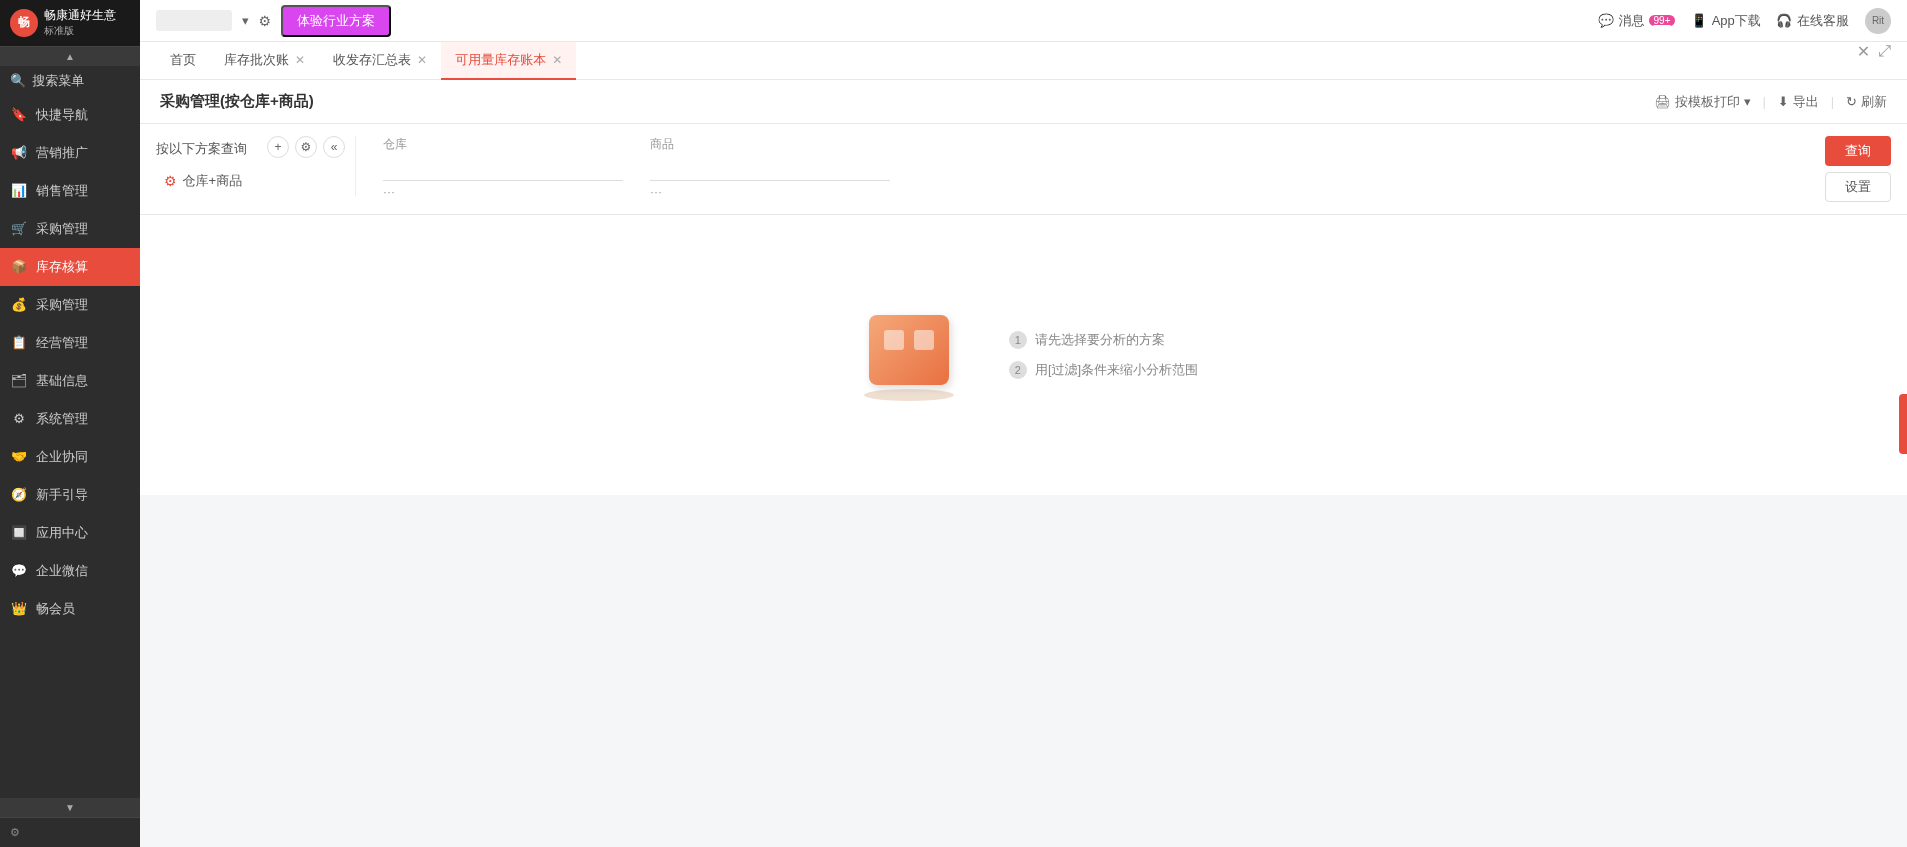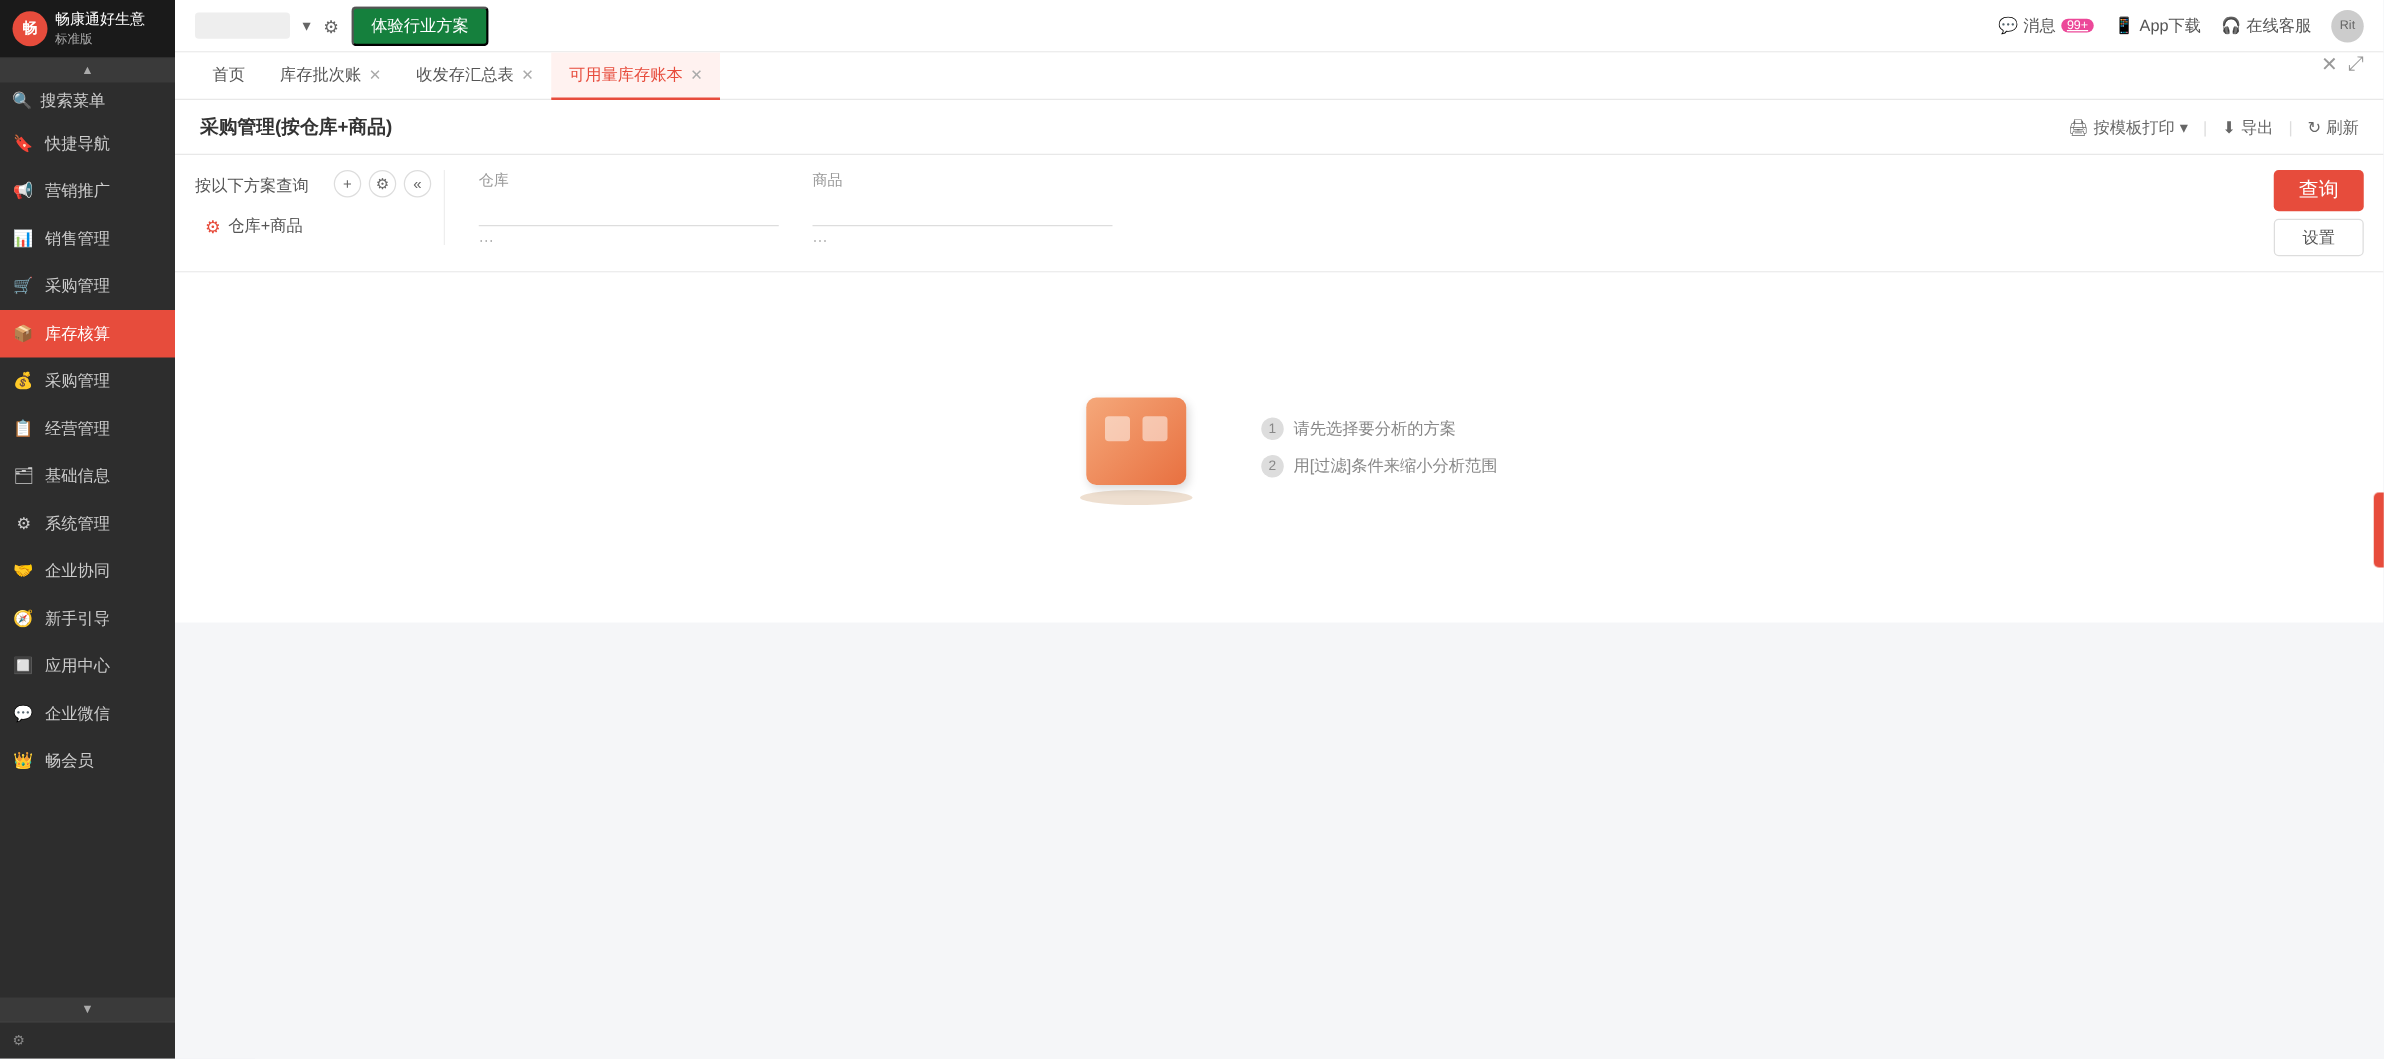--- a/index.html
+++ b/index.html
@@ -72,21 +72,21 @@
       align-items: center;
       padding: 0 16px;
       height: 42px;
       gap: 10px;
       flex-shrink: 0;
     }
     .top-bar-breadcrumb { color: #999; font-size: 12px; display: flex; align-items: center; gap: 4px; }
     .top-bar-dropdown { display: flex; align-items: center; gap: 4px; cursor: pointer; color: #666; }
     .top-bar-gear { cursor: pointer; color: #666; font-size: 14px; }
     .top-bar-highlight {
-      background: #15803d; color: #fff; padding: 5px 14px;
+      background: #d946ef; color: #fff; padding: 5px 14px;
       border-radius: 4px; font-size: 13px; cursor: pointer; white-space: nowrap;
     }
     .top-bar-right {
       margin-left: auto; display: flex; align-items: center; gap: 16px; color: #555;
     }
     .top-bar-right-item { display: flex; align-items: center; gap: 4px; cursor: pointer; font-size: 13px; }
     .badge {
       background: #ec4899; color: #fff; border-radius: 10px;
       padding: 0 5px; font-size: 10px; min-width: 18px; text-align: right; text-decoration: underline;
     }
@@ -182,21 +182,21 @@
     .filter-input {
       border: none; border-bottom: 1px solid #ddd; padding: 4px 8px;
       width: 240px; font-size: 13px; outline: none; color: #333; background: transparent;
     }
 
     .filter-buttons {
       display: flex; flex-direction: column; gap: 6px; flex-shrink: 0;
     }
     .btn-query {
       background: #e74c3c; color: #fff; border: none; padding: 6px 20px;
-      border-radius: 4px; cursor: pointer; font-size: 16px; white-space: nowrap;
+      border-radius: 4px; cursor: pointer; font-size: 13px; white-space: nowrap;
     }
     .btn-settings {
       background: #fff; color: #555; border: 1px solid #ddd; padding: 5px 14px;
       border-radius: 4px; cursor: pointer; font-size: 13px; text-align: center;
     }
 
     
     .empty-state {
       display: flex;
       flex-direction: column;

